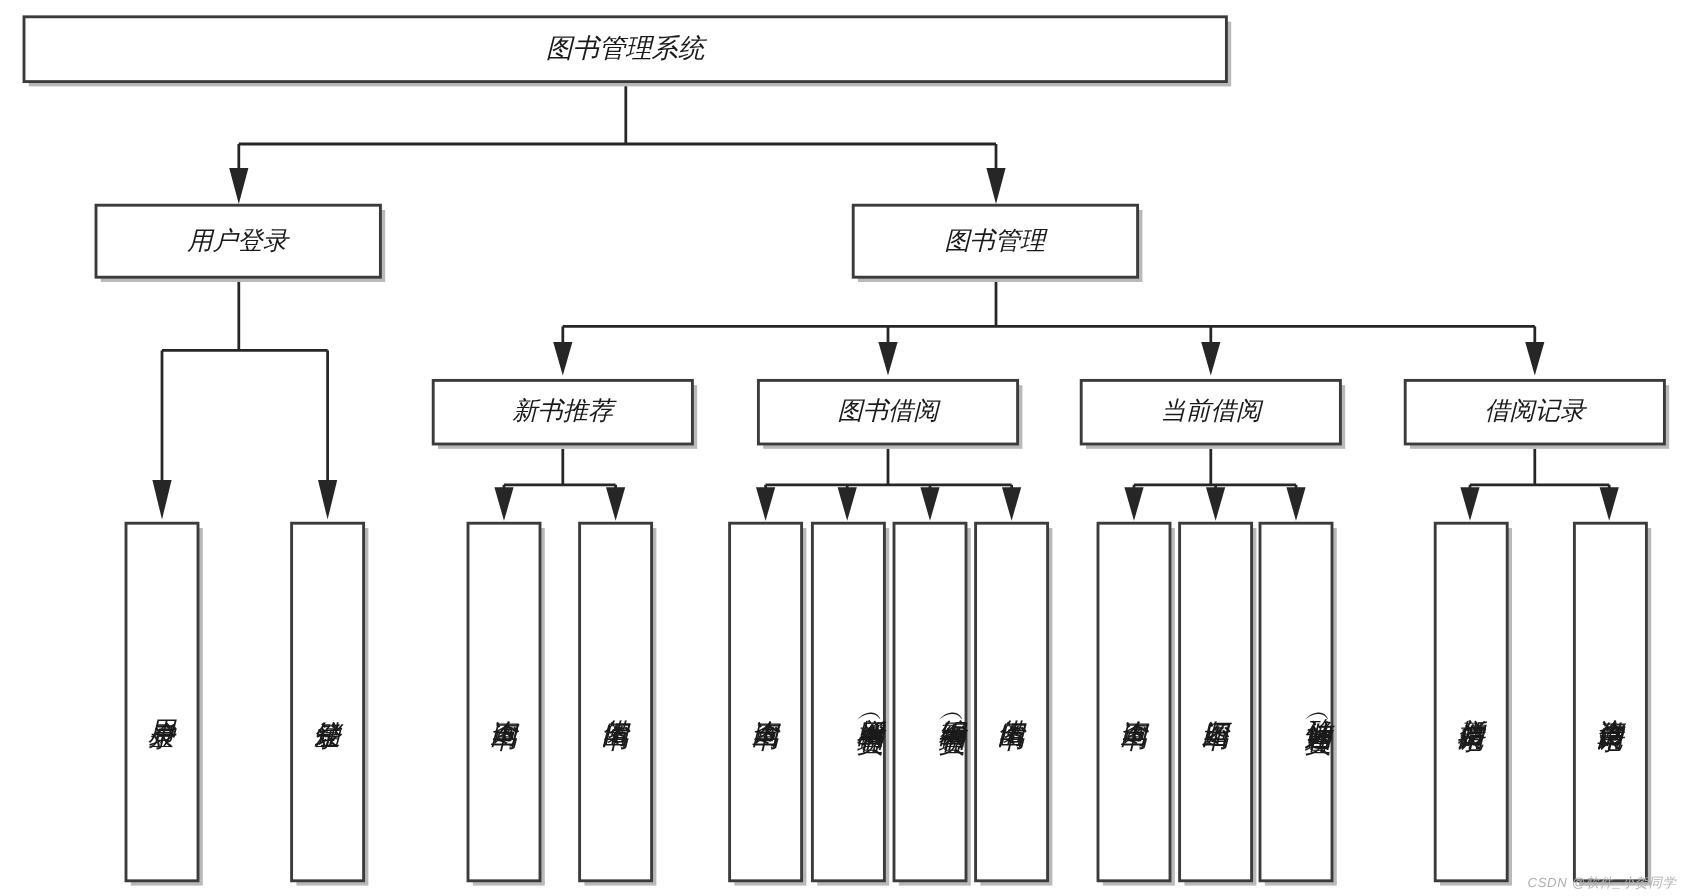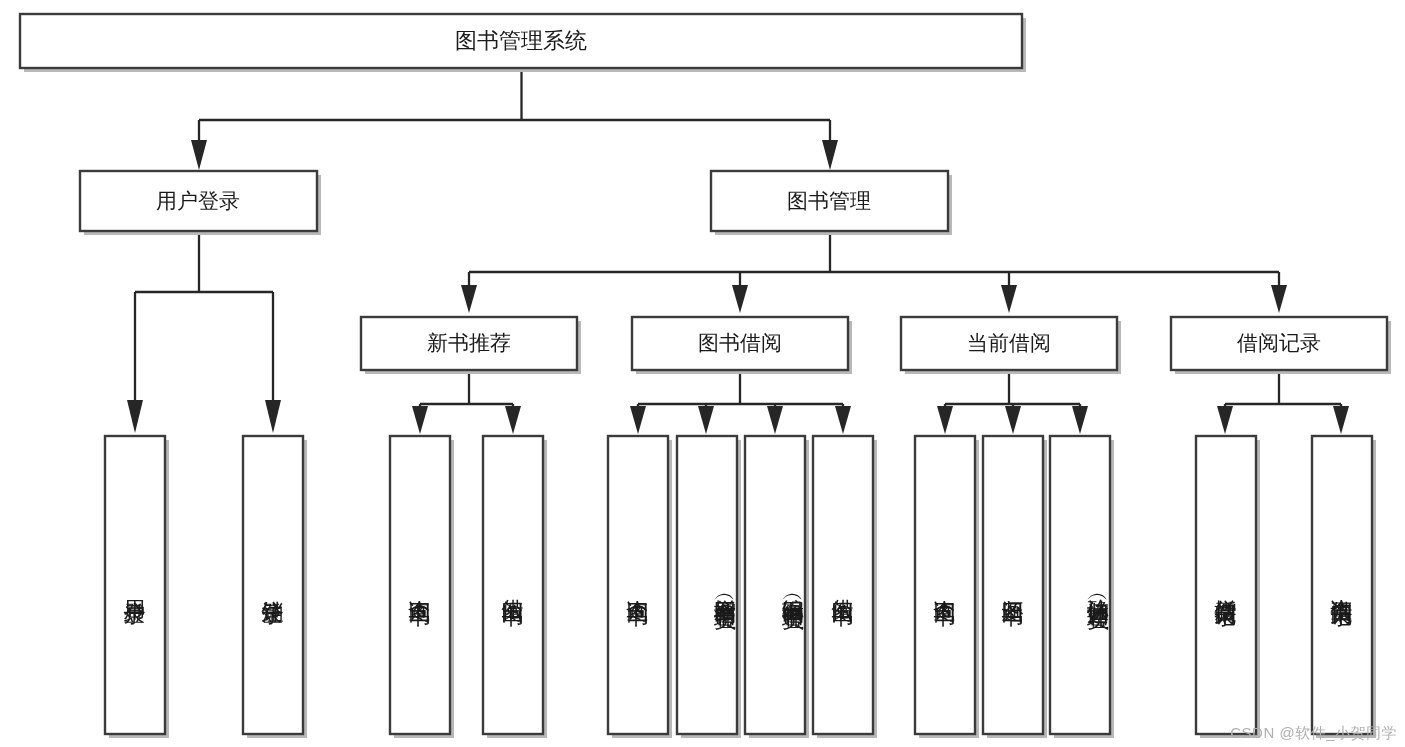--- a/index.html
+++ b/index.html
@@ -13,20 +13,21 @@
     height: 747px;
     font-family: "Liberation Sans", "DejaVu Sans", sans-serif;
     overflow: hidden;
     position: relative;
   }
   #diagram-root {
     position: relative;
     width: 1405px;
     height: 747px;
     background: #ffffff;
+    font-style: italic;
   }
   svg#tree-svg {
     position: absolute;
     left: 0;
     top: 0;
     width: 1405px;
     height: 747px;
     display: block;
   }
   .node-box {
@@ -77,21 +78,21 @@
     text-align: center;
     white-space: nowrap;
     pointer-events: none;
     user-select: none;
   }
   #watermark {
     position: absolute;
     right: 8px;
     bottom: 4px;
     font-family: "Liberation Sans", "DejaVu Sans", sans-serif;
-    font-size: 15px;
+    font-size: 11px;
     color: #b0b0b0;
     letter-spacing: 0.5px;
     white-space: nowrap;
   }
 </style>
 </head>
 <body>
 
 <div id="diagram-root">
 

